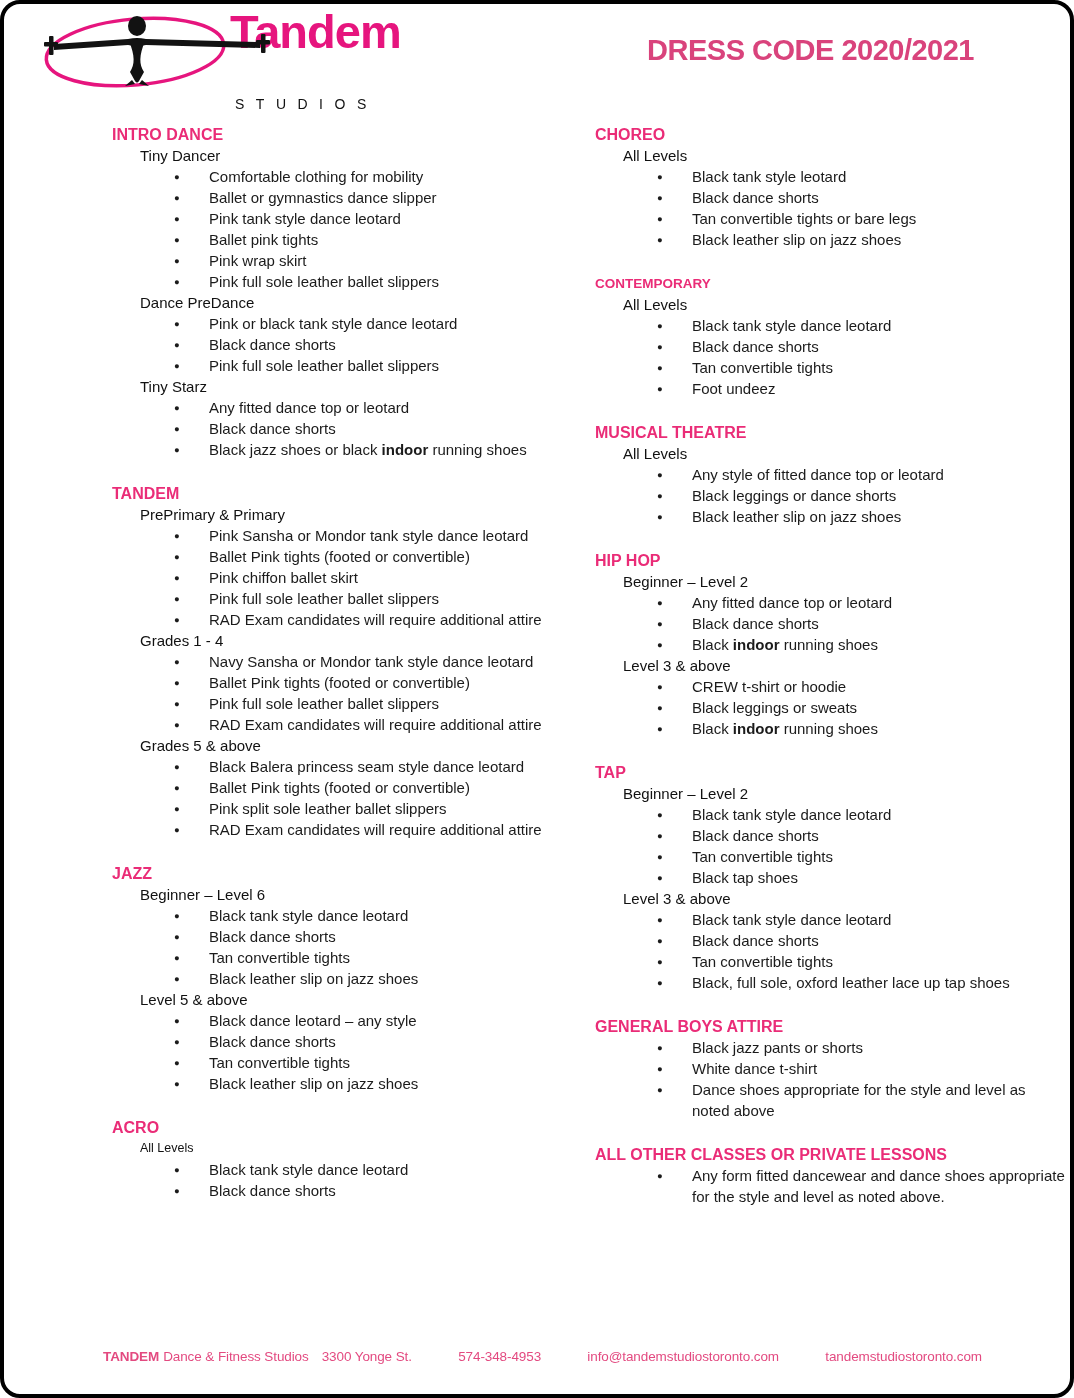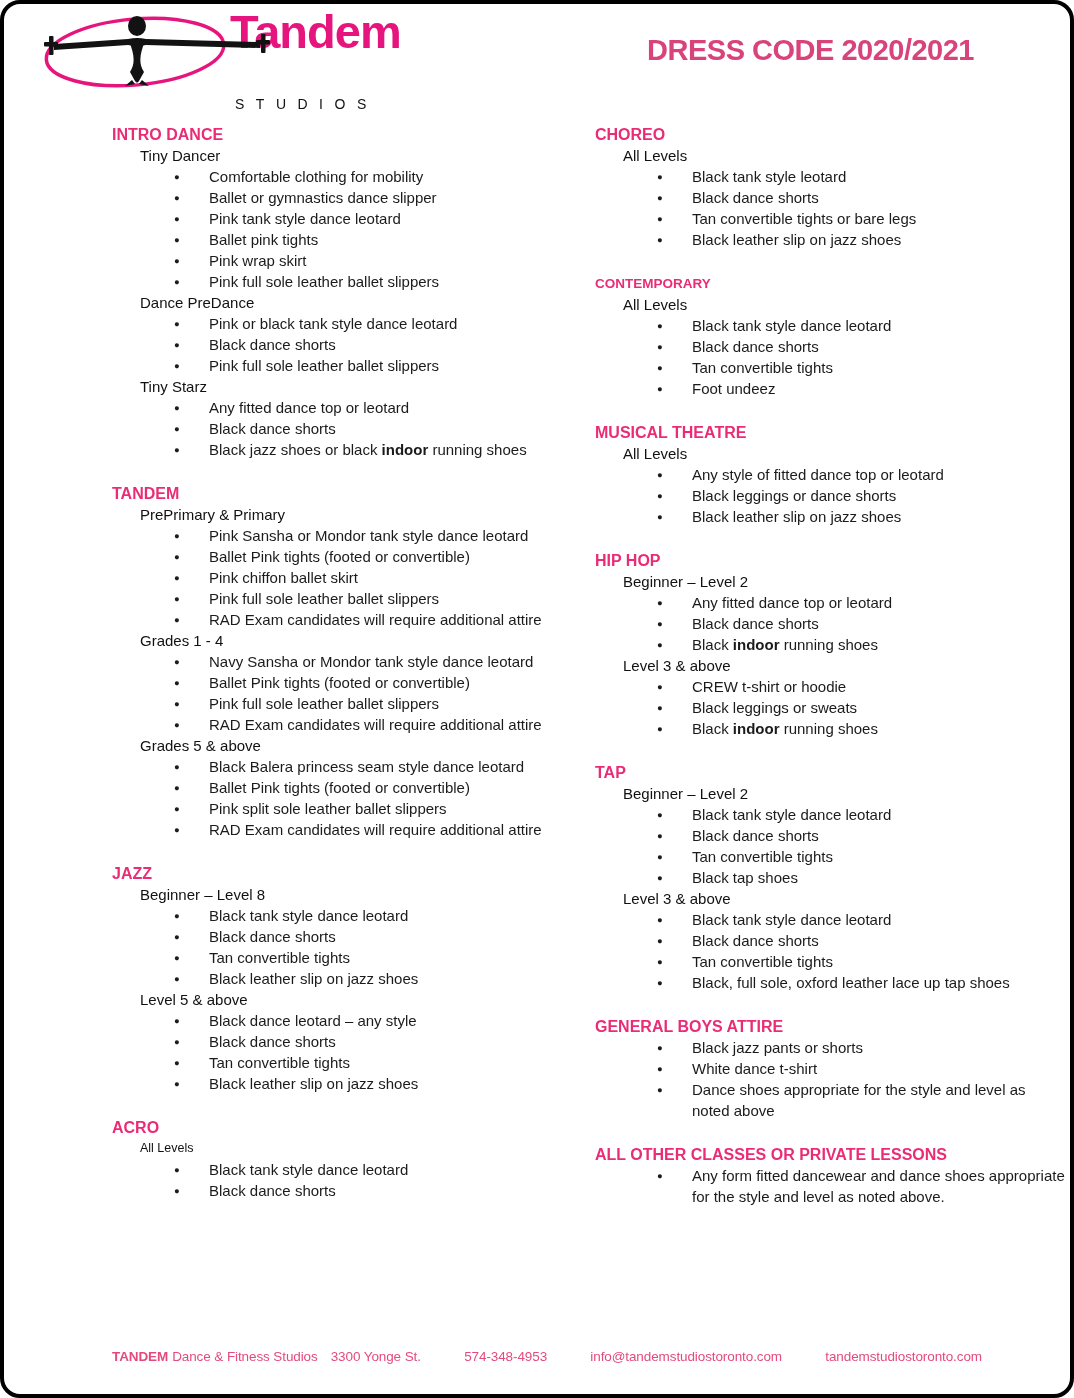--- a/index.html
+++ b/index.html
@@ -37,21 +37,21 @@
   .col > .section:first-child{margin-top:0;}
   .sec-title{font-size:16px;font-weight:700;color:var(--pink);margin:0;line-height:21px;}
   .sec-title.small{font-size:13.5px;}
   .grp{font-size:15px;font-weight:400;margin:0 0 0 28px;line-height:21px;color:#111;}
   .grp.small{font-size:12.5px;}
   ul.items{list-style:none;margin:0;padding:0;}
   ul.items li{font-size:15px;line-height:21px;position:relative;padding-left:97px;color:#1b1b1b;}
   ul.items .bullet{position:absolute;left:62px;top:0;font-size:9.5px;line-height:21px;}
   ul.items b{font-weight:700;}
   
-  .ftr{position:absolute;left:108px;right:88px;bottom:30px;display:flex;
+  .ftr{position:absolute;left:99px;right:88px;bottom:30px;display:flex;
        justify-content:space-between;align-items:baseline;
        color:var(--pink-footer);font-size:13.5px;letter-spacing:-0.1px;white-space:nowrap;}
   .ftr b{font-weight:700;}
   .f-rest{margin-left:4px;}
   .f-addr{margin-left:13px;}
 </style>
 </head>
 <body>
 
 <div class="page" style="--pink: #ea2c77; --pink-title: #d9437c; --pink-logo: #e6157e; --pink-footer: #e34a80; border-color: rgb(0, 0, 0); color: rgb(27, 27, 27);">
@@ -126,21 +126,21 @@
           <h3 class="grp">Grades 5 &amp; above</h3>
           <ul class="items">
             <li><span class="bullet">●</span><span class="item-text">Black Balera princess seam style dance leotard</span></li>
             <li><span class="bullet">●</span><span class="item-text">Ballet Pink tights (footed or convertible)</span></li>
             <li><span class="bullet">●</span><span class="item-text">Pink split sole leather ballet slippers</span></li>
             <li><span class="bullet">●</span><span class="item-text">RAD Exam candidates will require additional attire</span></li>
           </ul>
         </section>
         <section class="section">
           <h2 class="sec-title">JAZZ</h2>
-          <h3 class="grp">Beginner – Level 8</h3>
+          <h3 class="grp">Beginner – Level 6</h3>
           <ul class="items">
             <li><span class="bullet">●</span><span class="item-text">Black tank style dance leotard</span></li>
             <li><span class="bullet">●</span><span class="item-text">Black dance shorts</span></li>
             <li><span class="bullet">●</span><span class="item-text">Tan convertible tights</span></li>
             <li><span class="bullet">●</span><span class="item-text">Black leather slip on jazz shoes</span></li>
           </ul>
           <h3 class="grp">Level 5 &amp; above</h3>
           <ul class="items">
             <li><span class="bullet">●</span><span class="item-text">Black dance leotard – any style</span></li>
             <li><span class="bullet">●</span><span class="item-text">Black dance shorts</span></li>

